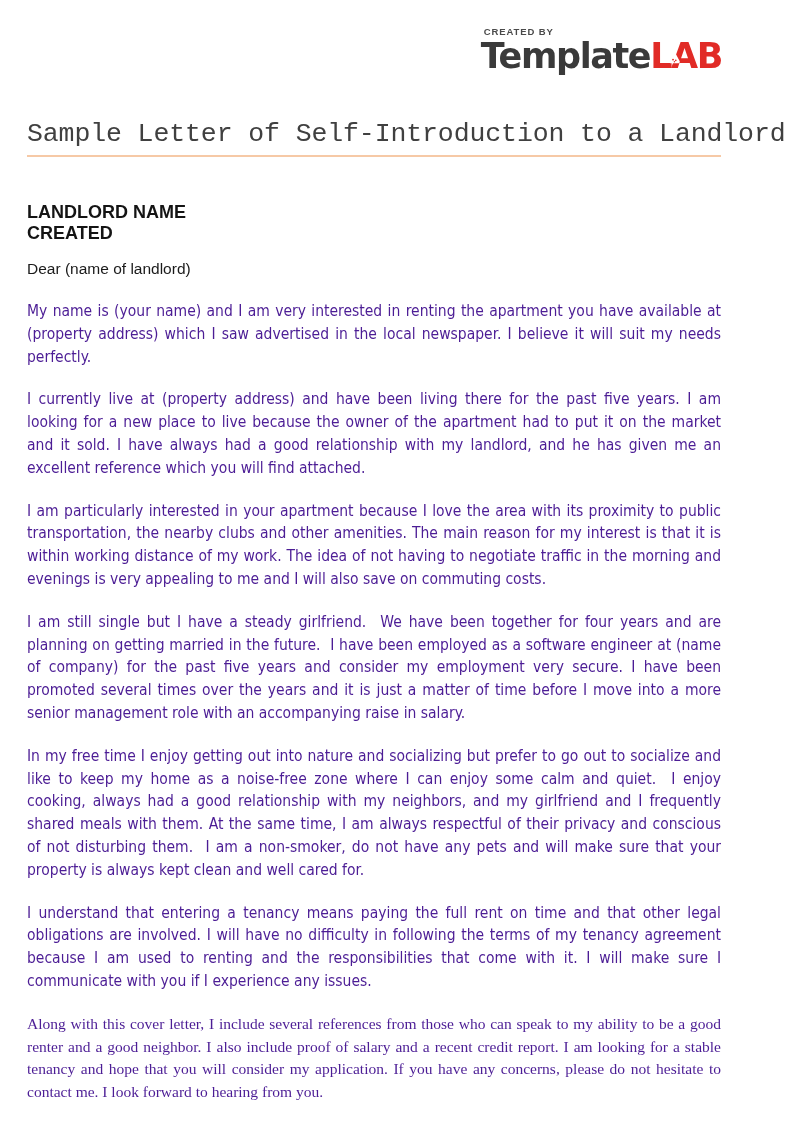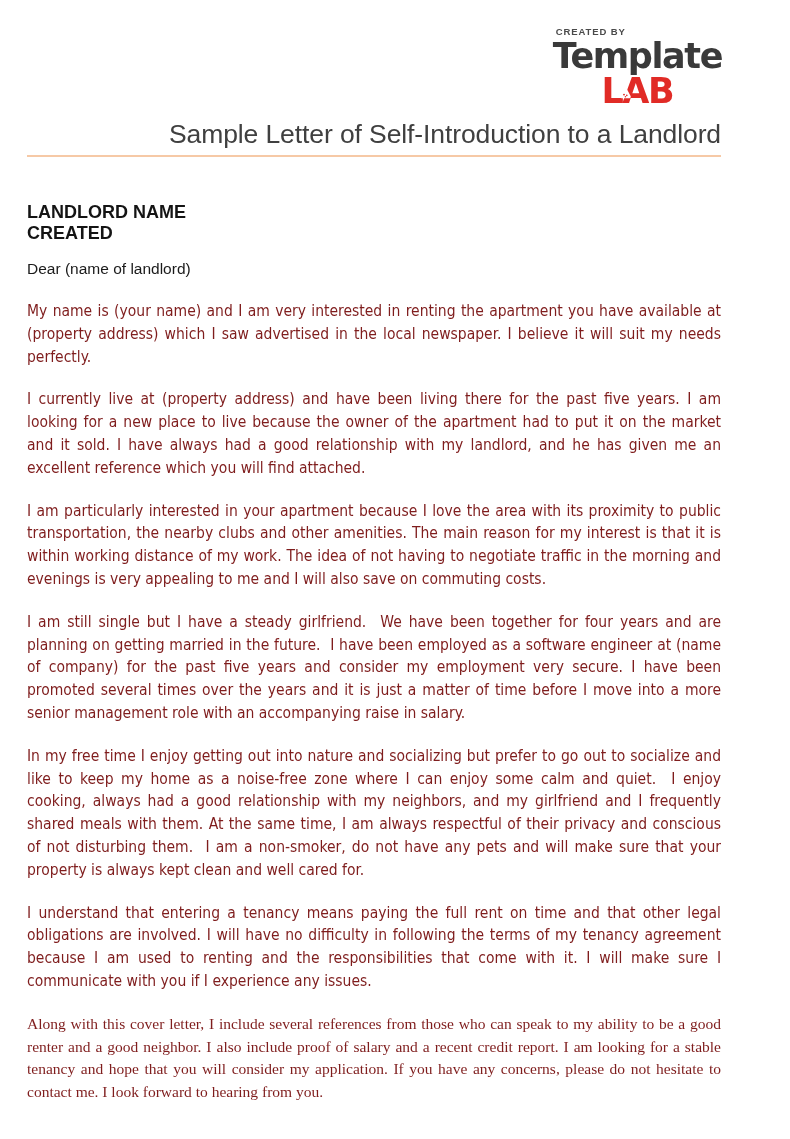--- a/index.html
+++ b/index.html
@@ -39,27 +39,26 @@
     font-size: 9.5px;
     font-weight: bold;
     letter-spacing: 0.9px;
     color: #4a4a4a;
     text-align: left;
     margin-left: 3px;
     margin-bottom: 2px;
   }
   .logo-wordmark {
     display: flex;
-    align-items: center;
+    align-items: flex-end;
     font-family: "DejaVu Sans", sans-serif;
     font-size: 35px;
     font-weight: bold;
     letter-spacing: -1.4px;
     line-height: 1;
-    flex-direction: column;
   }
   .logo-template {
     color: #3a3a3a;
   }
   .logo-lab {
     color: #e12b26;
     position: relative;
     display: inline-block;
   }
   .flask-icon {
@@ -70,21 +69,21 @@
     height: 17px;
     pointer-events: none;
   }
 
   
   .doc-title {
     position: absolute;
     left: 27px;
     top: 100px;
     width: 694px;
-    font-family: Liberation Sans, sans-serif;
+    font-family: Liberation Mono, monospace;
     font-weight: 300;
     font-size: 26.5px;
     letter-spacing: -0.1px;
     color: #404040;
     white-space: nowrap;
     text-align: right;
   }
   .title-rule {
     position: absolute;
     left: 27px;
@@ -120,21 +119,21 @@
     color: #1a1a1a;
     font-stretch: condensed;
   }
 
   .body-par {
     margin-top: 20px;
     font-family: "DejaVu Sans Condensed", "DejaVu Sans", sans-serif;
     font-stretch: condensed;
     font-size: 15.5px;
     line-height: 22.8px;
-    color: #7f1d1d;
+    color: #4c1d95;
     text-align: justify;
     text-justify: inter-word;
     white-space: pre-wrap;
     hyphens: none;
   }
   .body-par.last {
     text-align: justify;
     font-family: Liberation Serif, serif;
   }
 </style>

